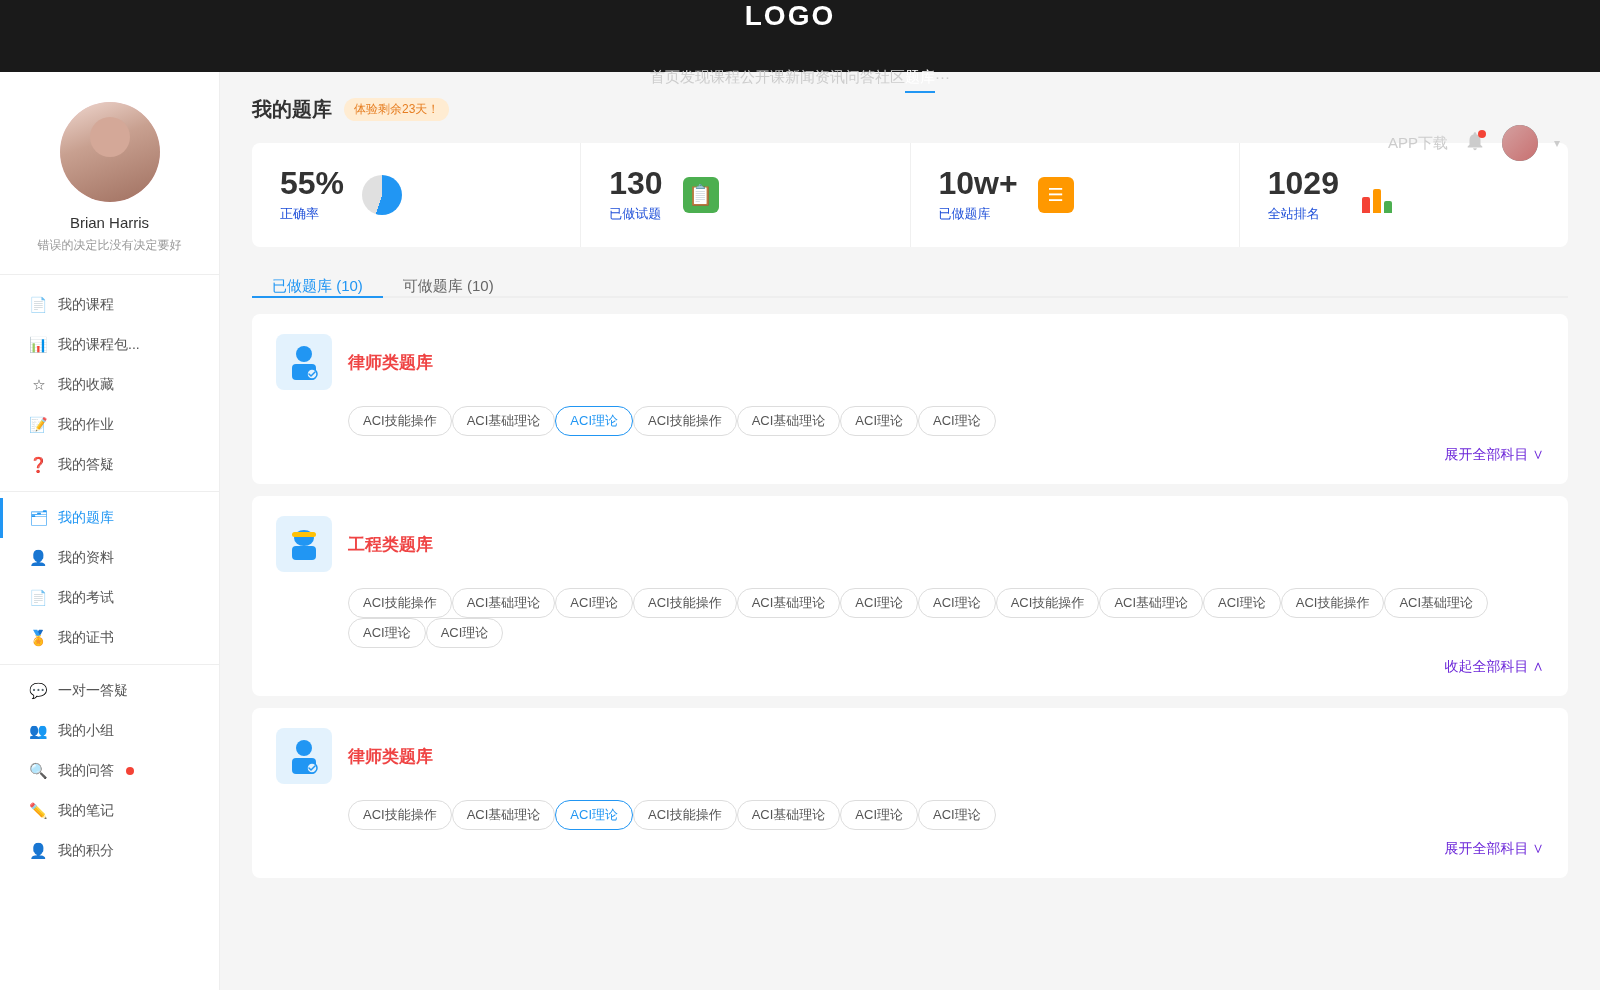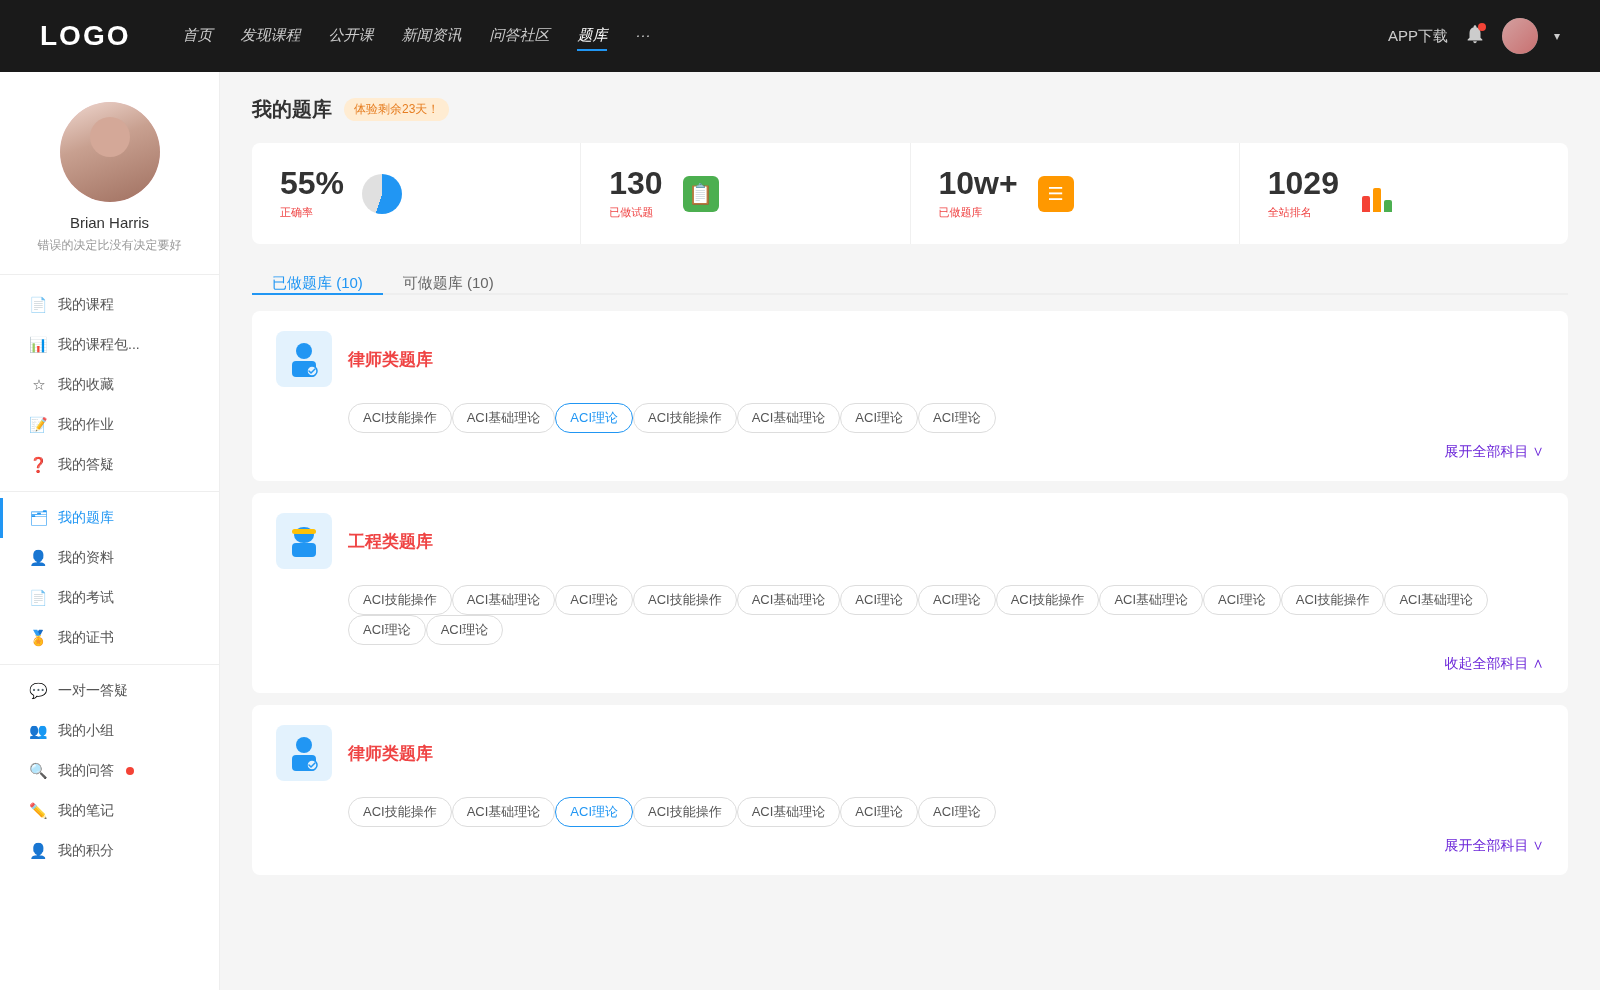--- a/index.html
+++ b/index.html
@@ -7,34 +7,33 @@
 
     
     .navbar {
       background: #1a1a1a;
       height: 72px;
       display: flex;
       align-items: center;
       padding: 0 40px;
       gap: 32px;
       position: relative;
+      flex-direction: column;
     }
     .navbar-logo {
       color: white;
       font-size: 28px;
       font-weight: bold;
       letter-spacing: 2px;
       margin-right: 20px;
       min-width: 80px;
     }
     .navbar-links {
       display: flex;
-      gap: 28px;
       flex: 1;
-      font-style: italic;
     }
     .navbar-link {
       color: #ccc;
       font-size: 15px;
       cursor: pointer;
       text-decoration: none;
       padding: 4px 0;
       position: relative;
     }
     .navbar-link.active {
@@ -220,22 +219,22 @@
     .stat-item:last-child { border-right: none; }
     .stat-text { }
     .stat-value {
       font-size: 32px;
       font-weight: bold;
       color: #333;
       line-height: 1;
       margin-bottom: 6px;
     }
     .stat-label {
-      font-size: 11px;
-      color: #ef4444;
+      font-size: 13px;
+      color: #1d4ed8;
     }
     .stat-icon {
       width: 44px; height: 44px;
       display: flex;
       align-items: center;
       justify-content: center;
     }
     
     .pie-icon {
       width: 40px; height: 40px;

